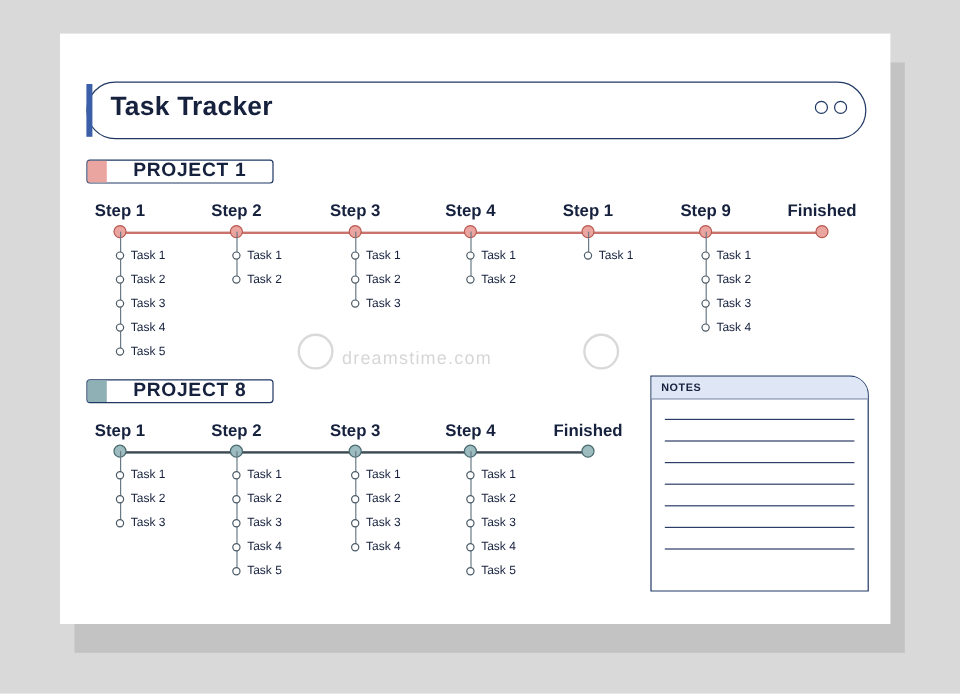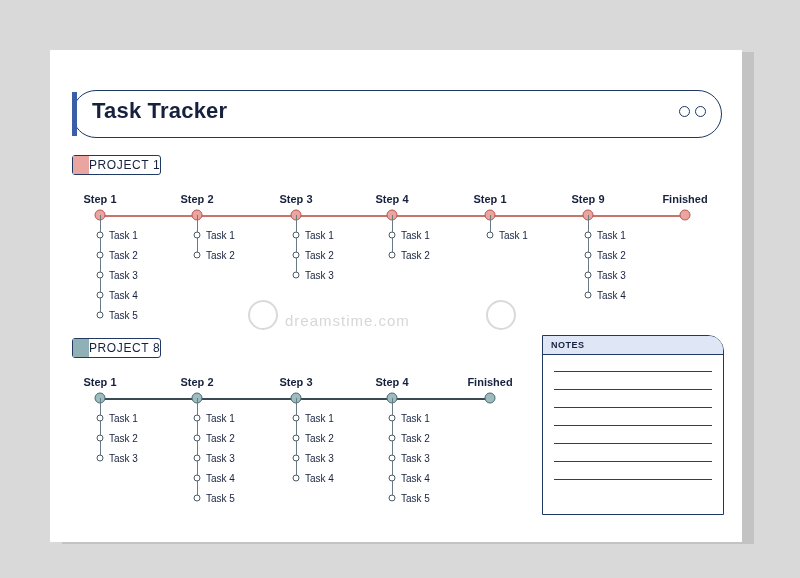--- a/index.html
+++ b/index.html
@@ -26,21 +26,21 @@
     top: 44px;
     width: 692px;
     height: 492px;
     background: #c3c3c3;
     transform: translate(6px, 8px);
     filter: blur(0.5px);
   }
   .page {
     position: absolute;
     left: 50px;
-    top: 50px;
+    top: 28px;
     width: 692px;
     height: 492px;
     background: #ffffff;
   }
 
   
   .title-bar {
     position: absolute;
     left: 22px;
     top: 40px;
@@ -95,25 +95,25 @@
     display: flex;
     align-items: center;
   }
   .chip .swatch {
     width: 16px;
     height: 18px;
     margin: 0;
     flex: 0 0 auto;
   }
   .chip .chip-label {
-    font-size: 12px;
-    font-weight: normal;
+    font-size: 16px;
+    font-weight: bold;
     color: #16213e;
     letter-spacing: 0.6px;
-    padding: 0 0;
+    padding: 0 22px;
   }
   #chip-1 { left: 22px; top: 105px; }
   #chip-1 .swatch { background: #eba5a0; }
   #chip-2 { left: 22px; top: 288px; }
   #chip-2 .swatch { background: #8fb0b5; }
 
   
   .timeline {
     position: absolute;
   }
@@ -131,21 +131,21 @@
     height: 11px;
     border-radius: 50%;
     box-sizing: border-box;
     transform: translate(-50%, -50%);
   }
   .node-p1 { background: #eba5a0; border: 1.2px solid #b8584f; }
   .node-p2 { background: #9cbcc0; border: 1.2px solid #4a6a70; }
 
   .step-label {
     position: absolute;
-    font-size: 11px;
+    font-size: 14px;
     font-weight: bold;
     color: #16213e;
     transform: translate(-50%, -100%);
     white-space: nowrap;
   }
 
   .branch {
     position: absolute;
     width: 1px;
     background: #6b7b86;

